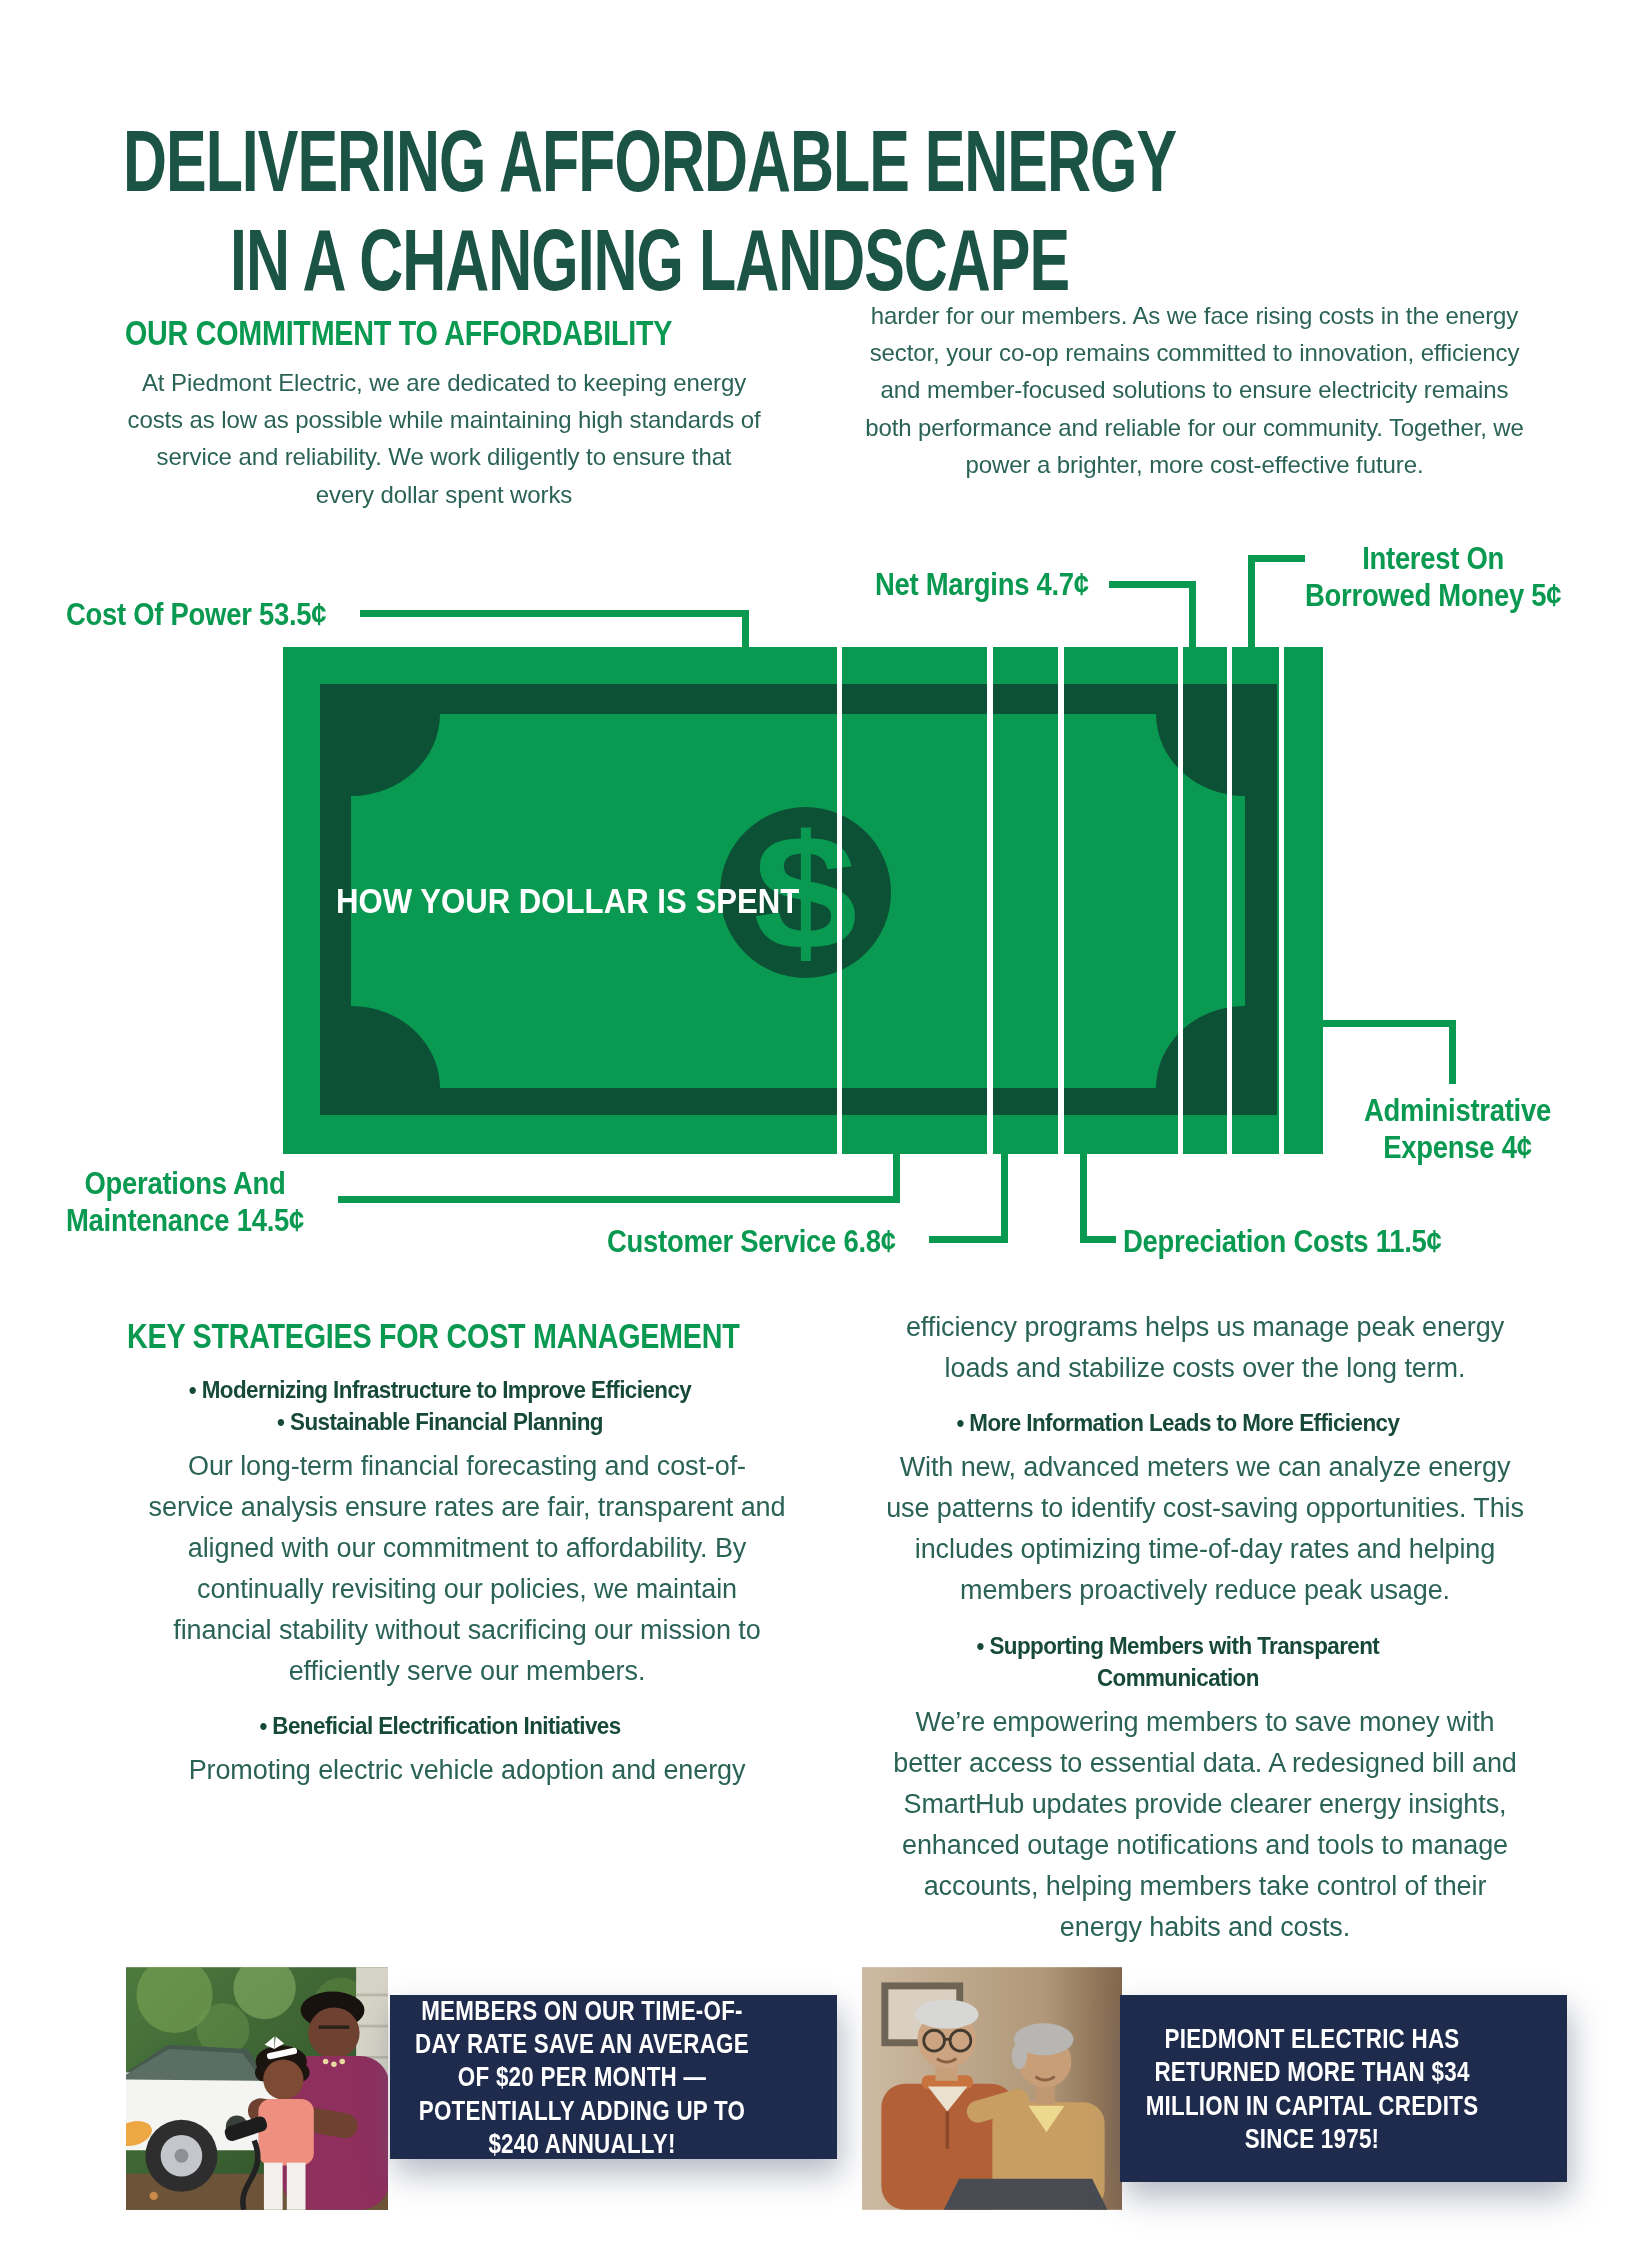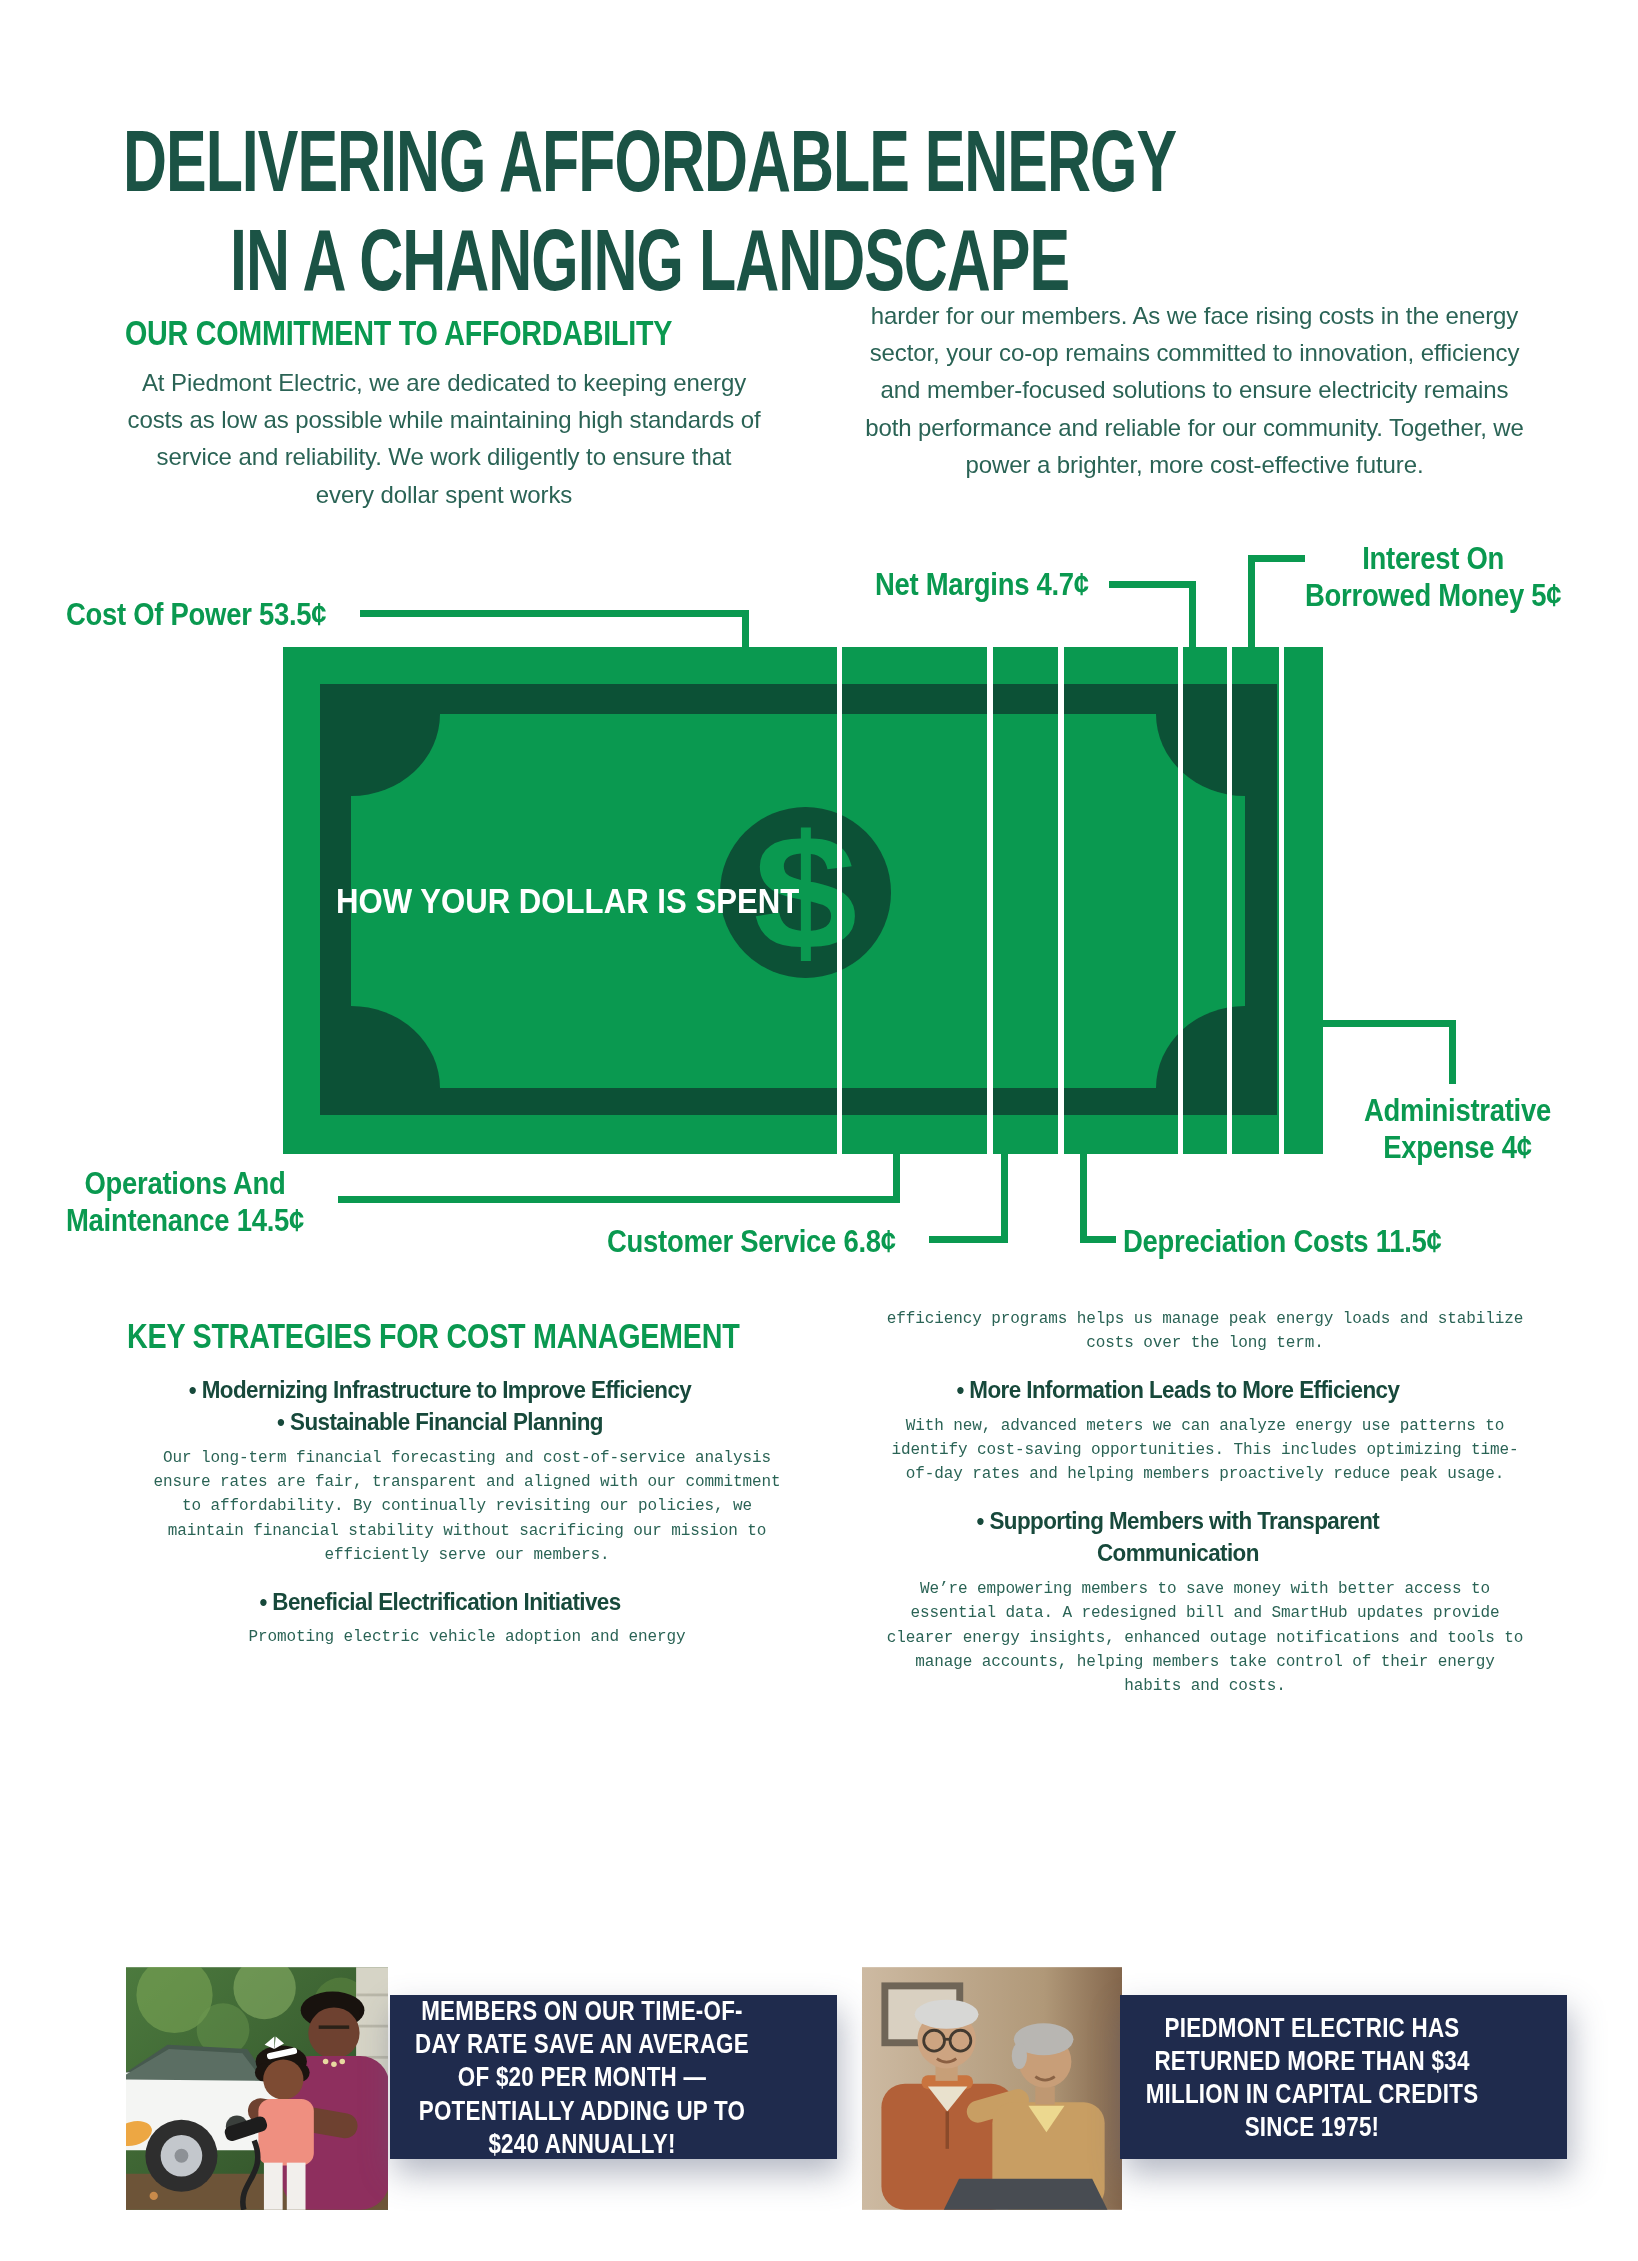--- a/index.html
+++ b/index.html
@@ -83,24 +83,23 @@
   .stripe{position:absolute;top:0;bottom:0;width:5.5px;background:#ffffff;}
   
   .col{position:absolute;}
   .b-title{
     font-size:23.6px;font-weight:bold;color:var(--head-ink);
     line-height:1.35;letter-spacing:-0.6px;white-space:pre-line;
     transform:scaleX(.95);transform-origin:left top;
   }
   .b-title::before{content:"• ";}
   .b-body{
-    font-size:16px;line-height:1.52;color:var(--body-ink);
+    font-size:27px;line-height:1.52;color:var(--body-ink);
     padding-left:21px;margin-top:7px;margin-bottom:19.4px;
     letter-spacing:-0.1px;
-    font-family:Liberation Mono, monospace;
   }
   .b-body.first{margin-top:0;}
   
   .photo{position:absolute;display:block;}
   .callout{
     position:absolute;background:var(--navy);
     box-shadow:4.2px 15.3px 30.5px rgba(90,100,125,.45);
     display:flex;align-items:center;
   }
   .callout-text{
@@ -301,18 +300,18 @@
       <polygon points="240,200 292,200 266,238" fill="#ecd88f"></polygon>
       <rect x="250" y="172" width="28" height="26" fill="#bf9872"></rect>
       <circle cx="264" cy="136" r="38" fill="#c89e78"></circle>
       <ellipse cx="262" cy="104" rx="43" ry="23" fill="#b8b6b2"></ellipse>
       <ellipse cx="227" cy="128" rx="11" ry="19" fill="#b8b6b2"></ellipse>
       <path d="M250,158 Q264,168 278,158" stroke="#8a6345" stroke-width="4" fill="none"></path>
     </g>
     <polygon points="140,305 332,305 354,350 118,350" fill="#484c52"></polygon>
   </svg>
 
-  <div class="callout" style="left:1120px;top:1995px;width:447px;height:164px;">
+  <div class="callout" style="left:1120px;top:1995px;width:447px;height:187px;">
     <div class="callout-text">PIEDMONT ELECTRIC HAS RETURNED MORE THAN $34 MILLION IN CAPITAL CREDITS SINCE 1975!</div>
   </div>
 
 </div>
 
 
 </body></html>

